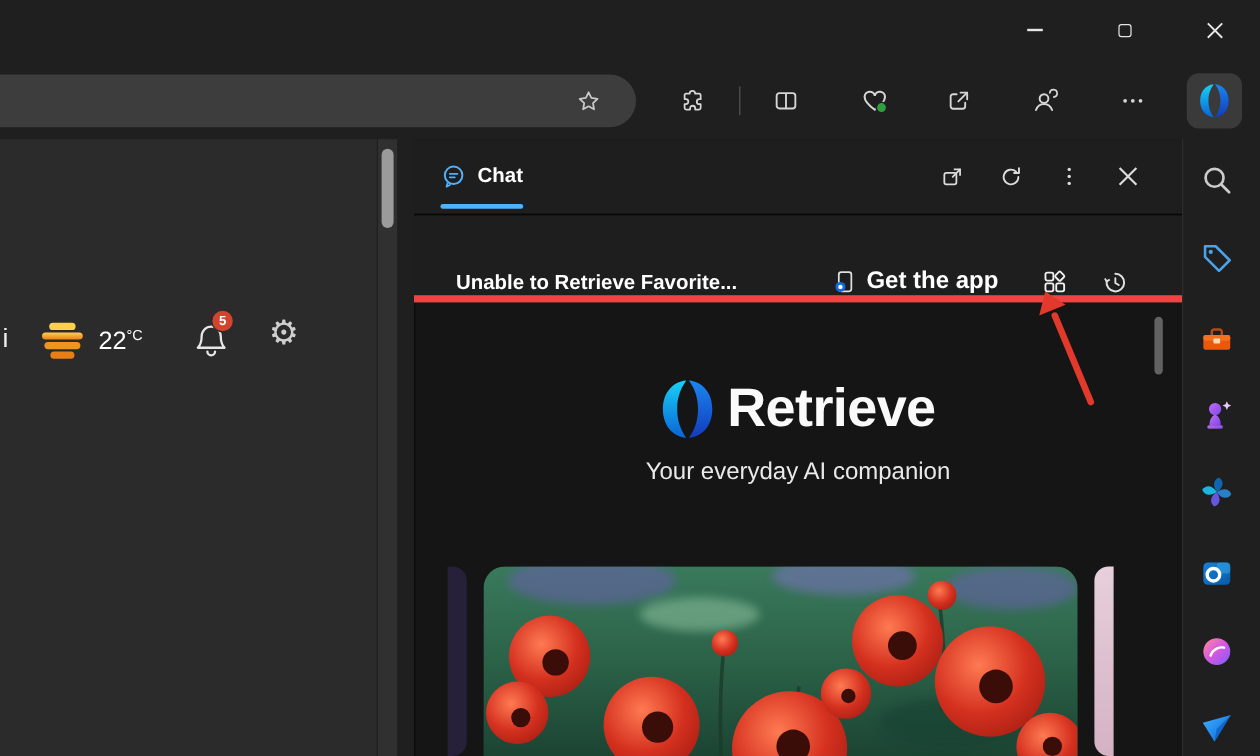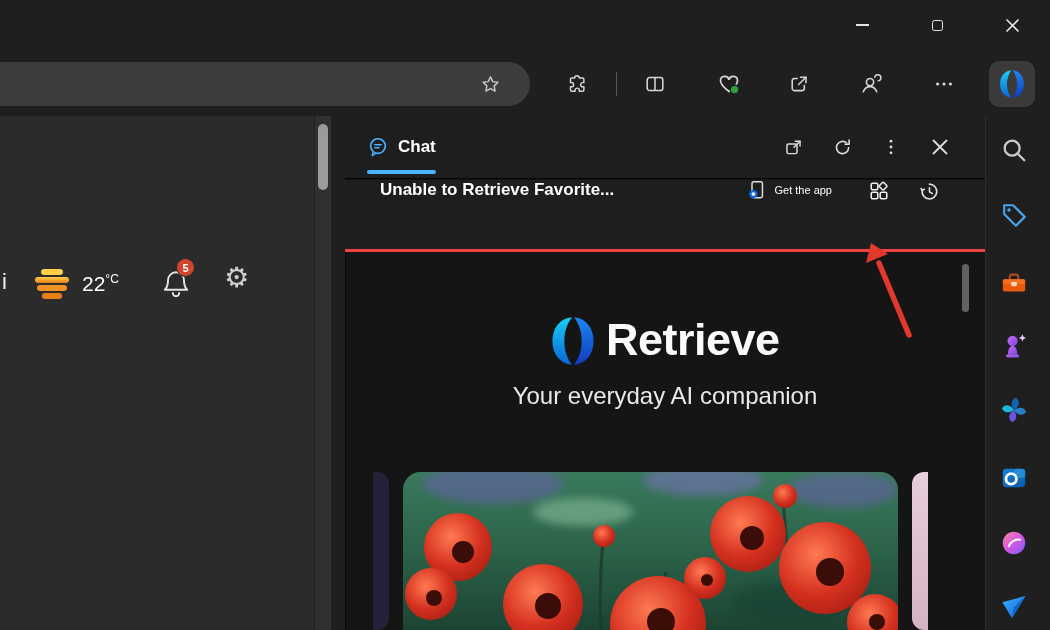--- a/index.html
+++ b/index.html
@@ -40,30 +40,30 @@
   .tab { height:100%; display:flex; align-items:center; gap:9px; position:relative; cursor:pointer; }
   .tab-label { font-size:17px; }
   .tab.active .tab-label { font-weight:bold; color:#ffffff; }
   .tab:not(.active) .tab-label { color:#e2e2e2; }
   .tab.active::after { content:""; position:absolute; left:0; right:0; bottom:4px; height:4px; border-radius:2px; background:#4cb3ff; }
   #tab-compose { margin-left:44px; }
   .h1-spacer { flex:1; }
   .h-icon { width:22px; height:22px; display:flex; align-items:center; justify-content:center; }
   .h-icons { display:flex; align-items:center; gap:27px; }
 
-  #panel-h2 { left:345px; top:180px; width:640px; height:72px; background:#1e1e1e; border-bottom:3px solid #ef4444; display:flex; align-items:flex-start; padding:0 45px 0 35px; }
+  #panel-h2 { left:345px; top:180px; width:640px; height:72px; background:#1e1e1e; border-bottom:6px solid #ef4444; display:flex; align-items:flex-end; padding:0 45px 0 35px; }
   #notice-text { font-size:17px; font-weight:bold; color:#ffffff; white-space:nowrap; }
   #get-app { margin-left:auto; display:flex; align-items:center; gap:8px; cursor:pointer; }
-  #get-app-label { font-size:11px; font-weight:normal; color:#ffffff; white-space:nowrap; }
+  #get-app-label { font-size:20px; font-weight:bold; color:#ffffff; white-space:nowrap; }
   #plugins-btn { margin-left:36px; }
   #history-btn { margin-left:28px; }
 
   #hero-logo { left:547px; top:315px; width:52px; height:52px; }
   #hero-title { left:606px; top:314px; font-size:45px; font-weight:bold; letter-spacing:-0.5px; color:#fafafa; }
-  #hero-subtitle { left:345px; top:382px; width:612px; text-align:center; font-size:24px; color:#e9e9e9;padding-left:28px; }
+  #hero-subtitle { left:345px; top:382px; width:612px; text-align:center; font-size:20px; color:#e9e9e9;padding-left:28px; }
 
   #card-left { left:373px; top:472px; width:16px; height:158px; background:#262038; border-radius:0 12px 12px 0; }
   #card-main { left:403px; top:472px; width:495px; height:158px; border-radius:18px 18px 0 0; overflow:hidden; background:#1d4a38; }
   #card-right { left:912px; top:472px; width:16px; height:158px; background:linear-gradient(#e7cfdb,#d4b2c4); border-radius:12px 0 0 12px; }
   #panel-scroll-thumb { left:962px; top:264px; width:7px; height:48px; background:#626262; border-radius:3.5px; }
 
   
   #sidebar { left:985px; top:116px; width:65px; height:514px; background:#1f1f1f; border-left:1px solid #2e2e2e; }
   .sb-btn { position:absolute; left:999px; width:30px; height:30px; display:flex; align-items:center; justify-content:center; cursor:pointer; }
 

